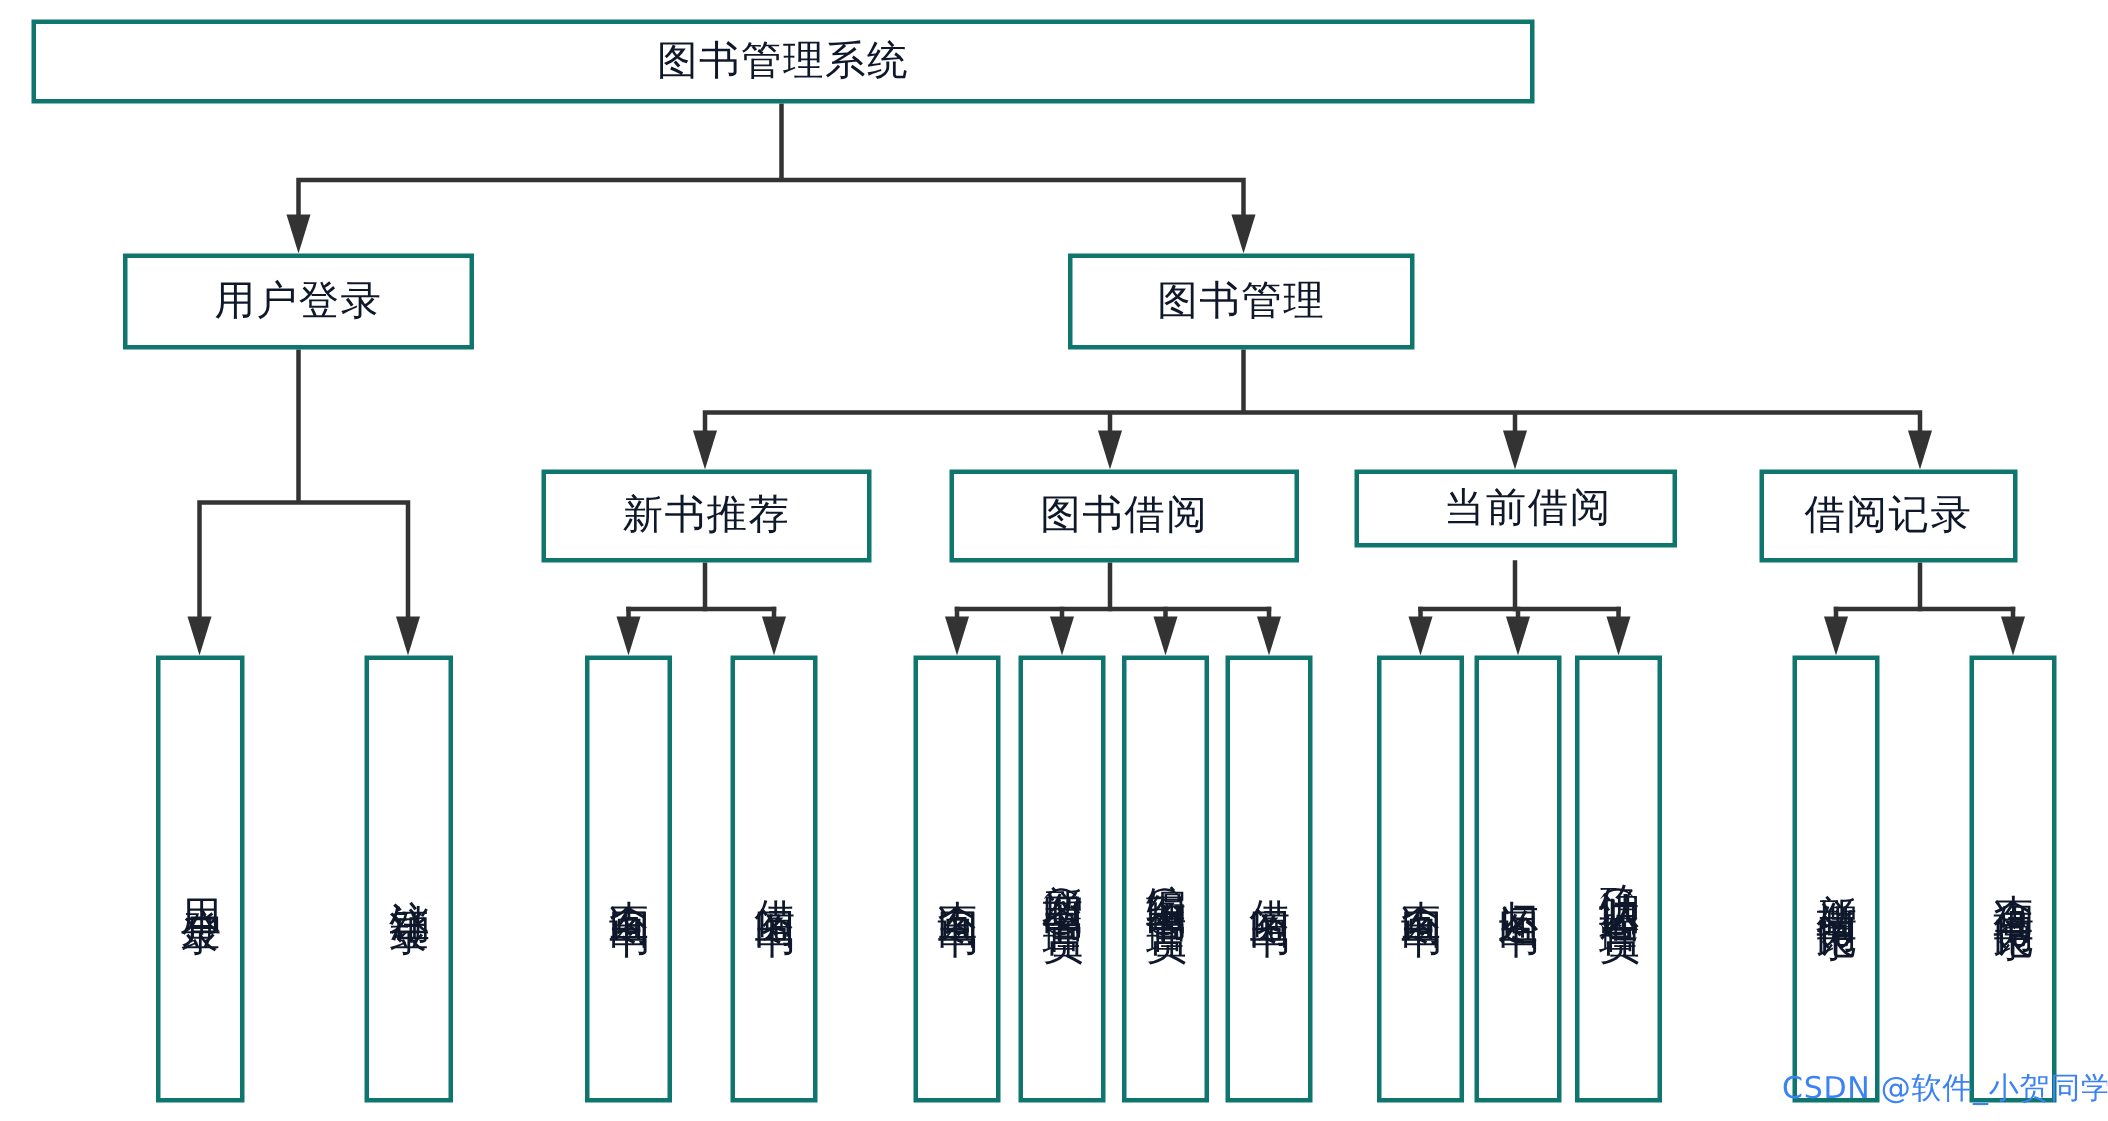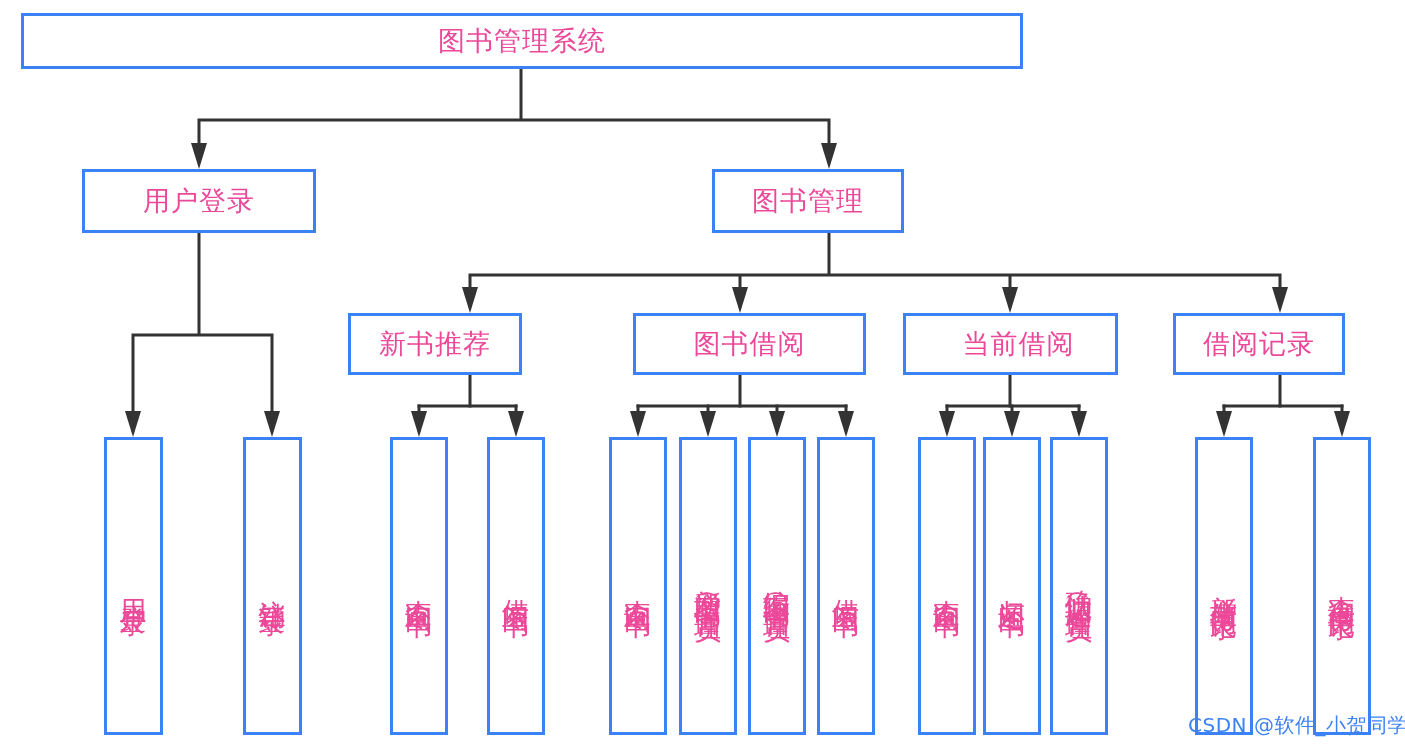--- a/index.html
+++ b/index.html
@@ -14,22 +14,22 @@
   .connectors {
     position: absolute;
     left: 0; top: 0;
     width: 1405px; height: 747px;
     z-index: 1;
   }
   .node {
     position: absolute;
     box-sizing: border-box;
     background: #ffffff;
-    border: 3px solid #3b82f6;
-    color: #ec4899;
+    border: 3px solid #0f766e;
+    color: #0f172a;
     display: flex;
     align-items: center;
     justify-content: center;
     z-index: 2;
   }
   .h  { font-size: 27px; line-height: 1.2; letter-spacing: 1px; }
   .leaf {
     writing-mode: vertical-rl;
     text-orientation: mixed;
     font-size: 27px;
@@ -87,25 +87,25 @@
       <path d="M1004 411 L1020 411 L1012 437 Z"></path>
       <path d="M1071 411 L1087 411 L1079 437 Z"></path>
       <path d="M1216 411 L1232 411 L1224 437 Z"></path>
       <path d="M1334 411 L1350 411 L1342 437 Z"></path>
     </g>
   </svg>
 
   <div class="node h" style="left:21px; top:13px; width:1002px; height:56px;">图书管理系统</div>
 
   <div class="node h" style="left:82px; top:169px; width:234px; height:64px;">用户登录</div>
-  <div class="node h" style="left:712px; top:169px; width:192px; height:64px;text-align:right;">图书管理</div>
+  <div class="node h" style="left:712px; top:169px; width:231px; height:64px;text-align:right;">图书管理</div>
 
-  <div class="node h" style="left:348px; top:313px; width:174px; height:62px;">新书推荐</div>
+  <div class="node h" style="left:361px; top:313px; width:220px; height:62px;">新书推荐</div>
   <div class="node h" style="left:633px; top:313px; width:233px; height:62px;">图书借阅</div>
-  <div class="node h" style="left:903px; top:313px; width:215px; height:62px;padding-left:16px;">当前借阅</div>
+  <div class="node h" style="left:903px; top:313px; width:215px; height:52px;padding-left:16px;">当前借阅</div>
   <div class="node h" style="left:1173px; top:313px; width:172px; height:62px;">借阅记录</div>
 
   <div class="node leaf" style="left:104px; top:437px; width:59px; height:298px;">用户登录</div>
   <div class="node leaf" style="left:243px; top:437px; width:59px; height:298px;">注销登录</div>
 
   <div class="node leaf" style="left:390px; top:437px; width:58px; height:298px;">查询图书</div>
   <div class="node leaf" style="left:487px; top:437px; width:58px; height:298px;">借阅图书</div>
 
   <div class="node leaf" style="left:609px; top:437px; width:58px; height:298px;">查询图书</div>
   <div class="node leaf" style="left:679px; top:437px; width:58px; height:298px;">新增图书（管理员）</div>

